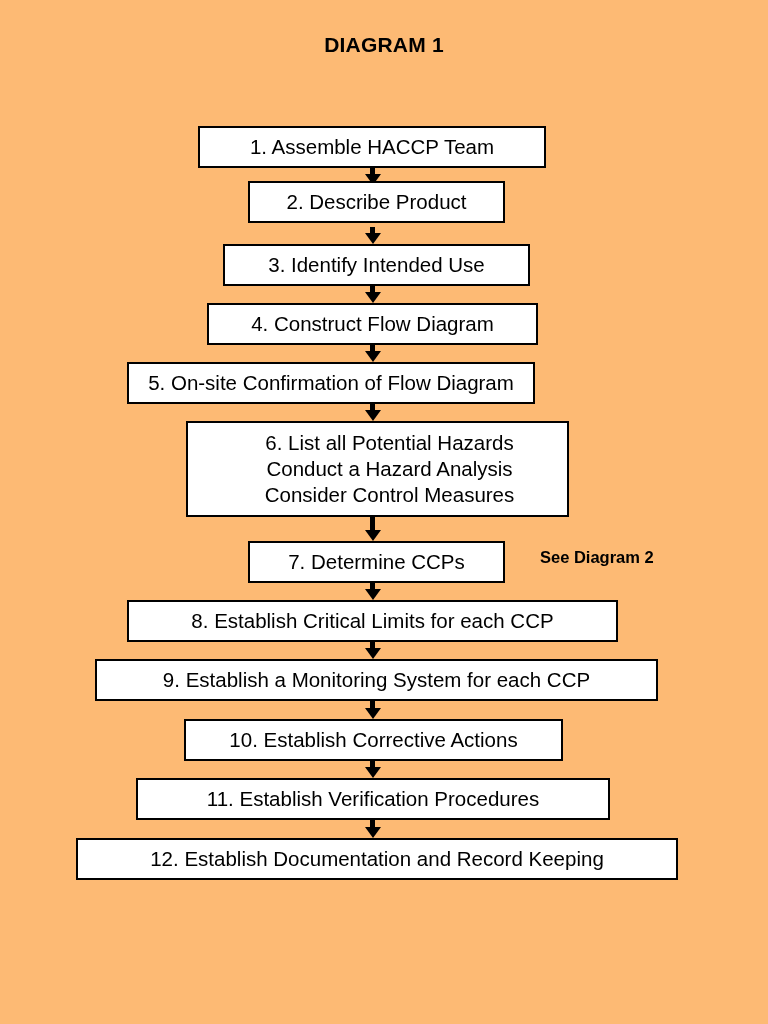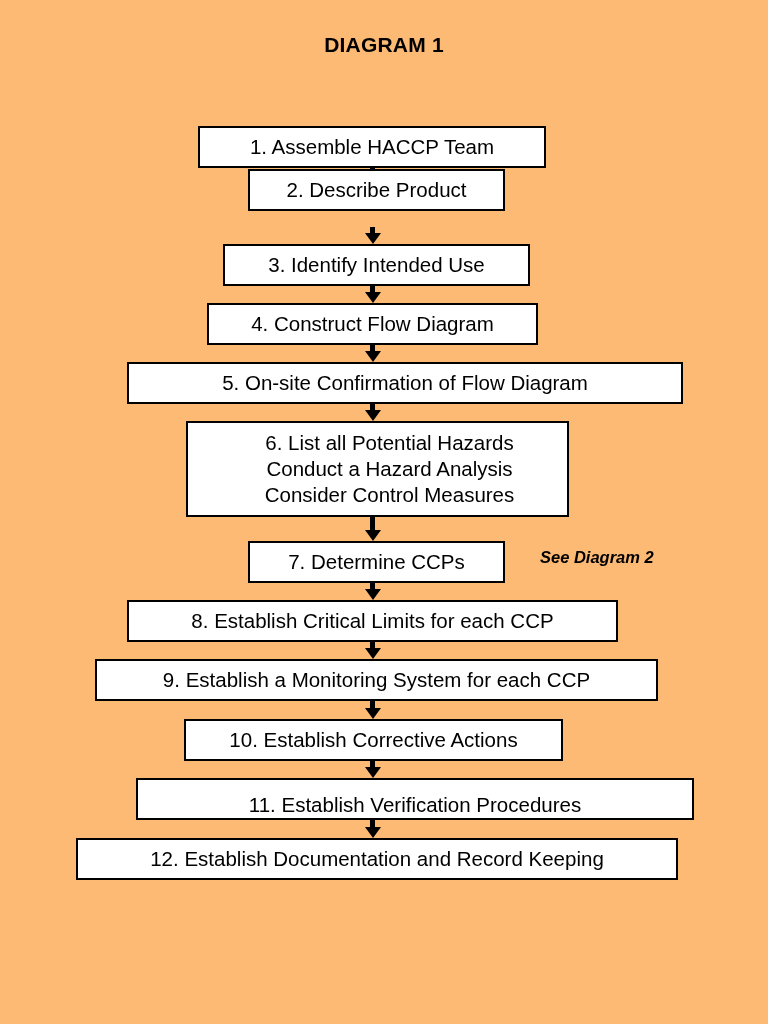--- a/index.html
+++ b/index.html
@@ -90,21 +90,20 @@
     flex: 0 0 auto;
   }
 
   
   #see-diagram-2 {
     position: absolute;
     left: 540px;
     top: 548px;
     font-size: 16.5px;
     font-weight: bold;
-    font-style: italic;
     white-space: nowrap;
   }
 </style>
 </head>
 <body>
 
 <div id="page">
 
   <div class="title-block" id="title-line-1">DIAGRAM 1</div>
 
@@ -151,50 +150,50 @@
         <div class="shaft"></div>
         <div class="head"></div>
       </div>
       <div class="arrow" style="left: 364px; top: 820px; height: 18px;">
         <div class="shaft"></div>
         <div class="head"></div>
       </div>
       <div class="node" style="left: 198px; top: 126px; width: 348px; height: 42px;">
         <div class="node-line">1. Assemble HACCP Team</div>
       </div>
-      <div class="node" style="left: 248px; top: 169px; width: 257px; height: 42px;">
+      <div class="node" style="left: 248px; top: 181px; width: 257px; height: 42px;">
         <div class="node-line">2. Describe Product</div>
       </div>
       <div class="node" style="left: 223px; top: 244px; width: 307px; height: 42px;">
         <div class="node-line">3. Identify Intended Use</div>
       </div>
       <div class="node" style="left: 207px; top: 303px; width: 331px; height: 42px;">
         <div class="node-line">4. Construct Flow Diagram</div>
       </div>
-      <div class="node" style="left: 127px; top: 362px; width: 556px; height: 42px;">
+      <div class="node" style="left: 127px; top: 362px; width: 408px; height: 42px;">
         <div class="node-line">5. On-site Confirmation of Flow Diagram</div>
       </div>
       <div class="node" style="left: 186px; top: 421px; width: 383px; height: 96px; padding-left: 24px;">
         <div class="node-line">6. List all Potential Hazards</div>
         <div class="node-line">Conduct a Hazard Analysis</div>
         <div class="node-line">Consider Control Measures</div>
       </div>
       <div class="node" style="left: 248px; top: 541px; width: 257px; height: 42px;">
         <div class="node-line">7. Determine CCPs</div>
       </div>
       <div class="node" style="left: 127px; top: 600px; width: 491px; height: 42px;">
         <div class="node-line">8. Establish Critical Limits for each CCP</div>
       </div>
       <div class="node" style="left: 95px; top: 659px; width: 563px; height: 42px;">
         <div class="node-line">9. Establish a Monitoring System for each CCP</div>
       </div>
       <div class="node" style="left: 184px; top: 719px; width: 379px; height: 42px;">
         <div class="node-line">10. Establish Corrective Actions</div>
       </div>
-      <div class="node" style="left: 136px; top: 778px; width: 558px; height: 42px; justify-content: flex-end;">
+      <div class="node" style="left: 136px; top: 778px; width: 474px; height: 42px;">
         <div class="node-line">11. Establish Verification Procedures</div>
       </div>
       <div class="node" style="left: 76px; top: 838px; width: 602px; height: 42px;">
         <div class="node-line">12. Establish Documentation and Record Keeping</div>
       </div>
     </div>
 
   <div id="see-diagram-2">See Diagram 2</div>
 
 </div>

